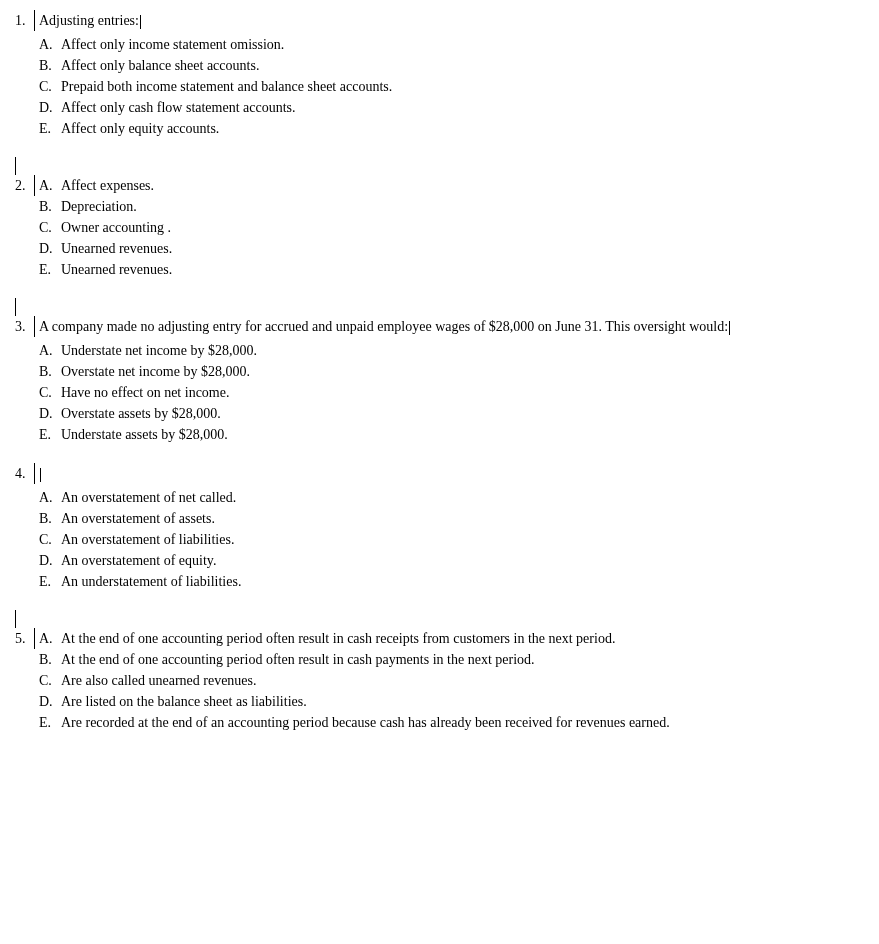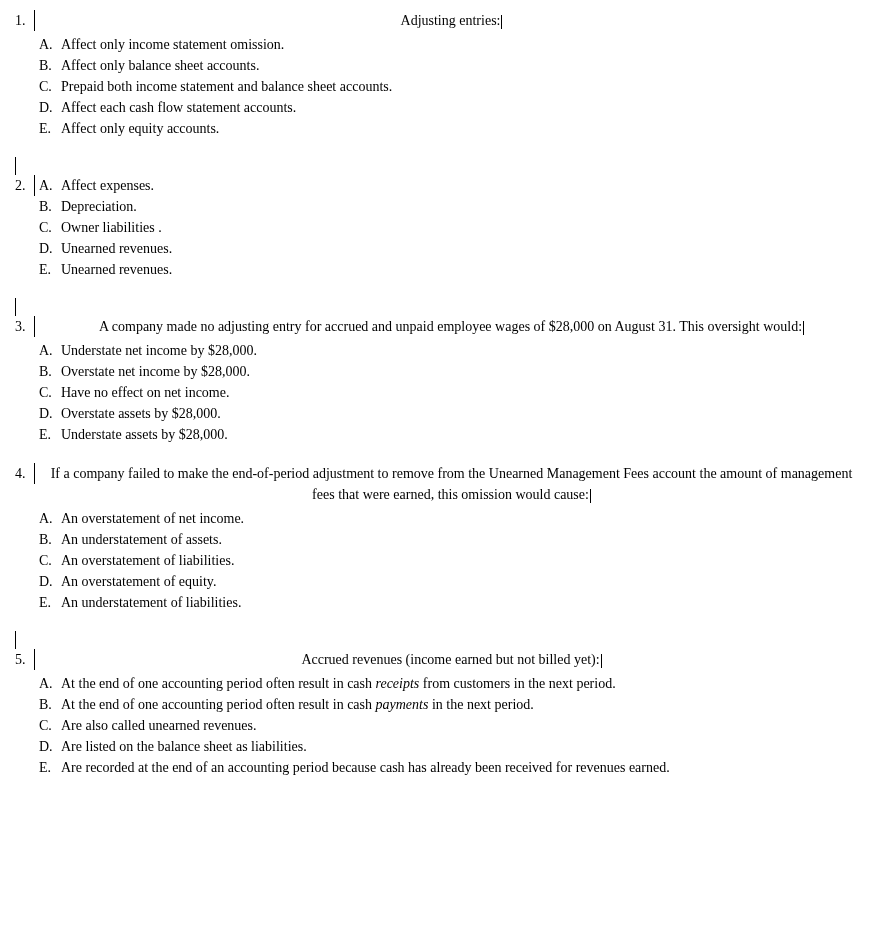--- a/index.html
+++ b/index.html
@@ -36,39 +36,37 @@
       line-height: 1.5;
     }
 
     .question-body {
       flex: 1;
     }
 
     .question-main-text {
       line-height: 1.5;
       margin-bottom: 3px;
-      text-align: center;
     }
 
     .answer-option {
       line-height: 1.5;
       display: flex;
       align-items: flex-start;
     }
 
     .answer-letter {
       min-width: 22px;
     }
 
     .answer-text {
       flex: 1;
     }
 
     .italic {
-      font-style: italic;
     }
 
     .separator {
       height: 18px;
     }
 
     .cursor-bar {
       display: inline-block;
       width: 1px;
       height: 14px;
@@ -96,21 +94,21 @@
         <div class="answer-option">
           <span class="answer-letter">B.</span>
           <span class="answer-text">Affect only balance sheet accounts.</span>
         </div>
         <div class="answer-option">
           <span class="answer-letter">C.</span>
           <span class="answer-text">Prepaid both income statement and balance sheet accounts.</span>
         </div>
         <div class="answer-option">
           <span class="answer-letter">D.</span>
-          <span class="answer-text">Affect each cash flow statement accounts.</span>
+          <span class="answer-text">Affect only cash flow statement accounts.</span>
         </div>
         <div class="answer-option">
           <span class="answer-letter">E.</span>
           <span class="answer-text">Affect only equity accounts.</span>
         </div>
       </div>
     </div>
   </div>
 
   <div class="separator">
@@ -124,21 +122,21 @@
         <div class="answer-option">
           <span class="answer-letter">A.</span>
           <span class="answer-text">Affect expenses.</span>
         </div>
         <div class="answer-option">
           <span class="answer-letter">B.</span>
           <span class="answer-text">Depreciation.</span>
         </div>
         <div class="answer-option">
           <span class="answer-letter">C.</span>
-          <span class="answer-text">Owner liabilities .</span>
+          <span class="answer-text">Owner accounting .</span>
         </div>
         <div class="answer-option">
           <span class="answer-letter">D.</span>
           <span class="answer-text">Unearned revenues.</span>
         </div>
         <div class="answer-option">
           <span class="answer-letter">E.</span>
           <span class="answer-text">Unearned revenues.</span>
         </div>
       </div>
@@ -147,21 +145,21 @@
 
   <div class="separator">
     <span style="border-left: 1px solid #000; display: inline-block; height: 18px; margin-left: 0px;"></span>
   </div>
 
   <div class="question-block">
     <div class="question-row">
       <div class="question-num-box">3.</div>
       <div class="question-body">
         <div class="question-main-text">
-          <span>A company made no adjusting entry for accrued and unpaid employee wages of $28,000 on August 31. This oversight would:</span><span class="cursor-bar"></span>
+          <span>A company made no adjusting entry for accrued and unpaid employee wages of $28,000 on June 31. This oversight would:</span><span class="cursor-bar"></span>
         </div>
         <div class="answer-option">
           <span class="answer-letter">A.</span>
           <span class="answer-text">Understate net income by $28,000.</span>
         </div>
         <div class="answer-option">
           <span class="answer-letter">B.</span>
           <span class="answer-text">Overstate net income by $28,000.</span>
         </div>
         <div class="answer-option">
@@ -178,29 +176,29 @@
         </div>
       </div>
     </div>
   </div>
 
   <div class="question-block">
     <div class="question-row">
       <div class="question-num-box">4.</div>
       <div class="question-body">
         <div class="question-main-text">
-          <span>If a company failed to make the end-of-period adjustment to remove from the Unearned Management Fees account the amount of management fees that were earned, this omission would cause:</span><span class="cursor-bar"></span>
-        </div>
-        <div class="answer-option">
-          <span class="answer-letter">A.</span>
-          <span class="answer-text">An overstatement of net income.</span>
-        </div>
-        <div class="answer-option">
-          <span class="answer-letter">B.</span>
-          <span class="answer-text">An understatement of assets.</span>
+          <span class="cursor-bar"></span>
+        </div>
+        <div class="answer-option">
+          <span class="answer-letter">A.</span>
+          <span class="answer-text">An overstatement of net called.</span>
+        </div>
+        <div class="answer-option">
+          <span class="answer-letter">B.</span>
+          <span class="answer-text">An overstatement of assets.</span>
         </div>
         <div class="answer-option">
           <span class="answer-letter">C.</span>
           <span class="answer-text">An overstatement of liabilities.</span>
         </div>
         <div class="answer-option">
           <span class="answer-letter">D.</span>
           <span class="answer-text">An overstatement of equity.</span>
         </div>
         <div class="answer-option">
@@ -212,23 +210,20 @@
   </div>
 
   <div class="separator">
     <span style="border-left: 1px solid #000; display: inline-block; height: 18px; margin-left: 0px;"></span>
   </div>
 
   <div class="question-block">
     <div class="question-row">
       <div class="question-num-box">5.</div>
       <div class="question-body">
-        <div class="question-main-text">
-          <span>Accrued revenues (income earned but not billed yet):</span><span class="cursor-bar"></span>
-        </div>
         <div class="answer-option">
           <span class="answer-letter">A.</span>
           <span class="answer-text">At the end of one accounting period often result in cash <span class="italic">receipts</span> from customers in the next period.</span>
         </div>
         <div class="answer-option">
           <span class="answer-letter">B.</span>
           <span class="answer-text">At the end of one accounting period often result in cash <span class="italic">payments</span> in the next period.</span>
         </div>
         <div class="answer-option">
           <span class="answer-letter">C.</span>

